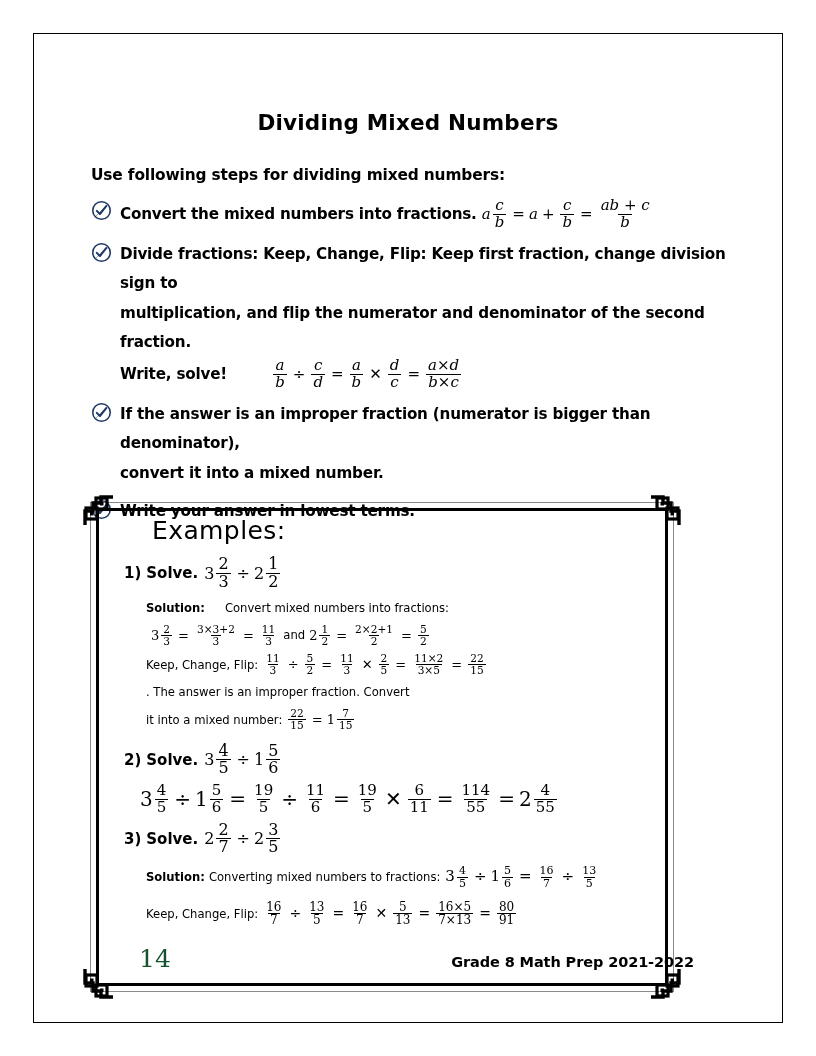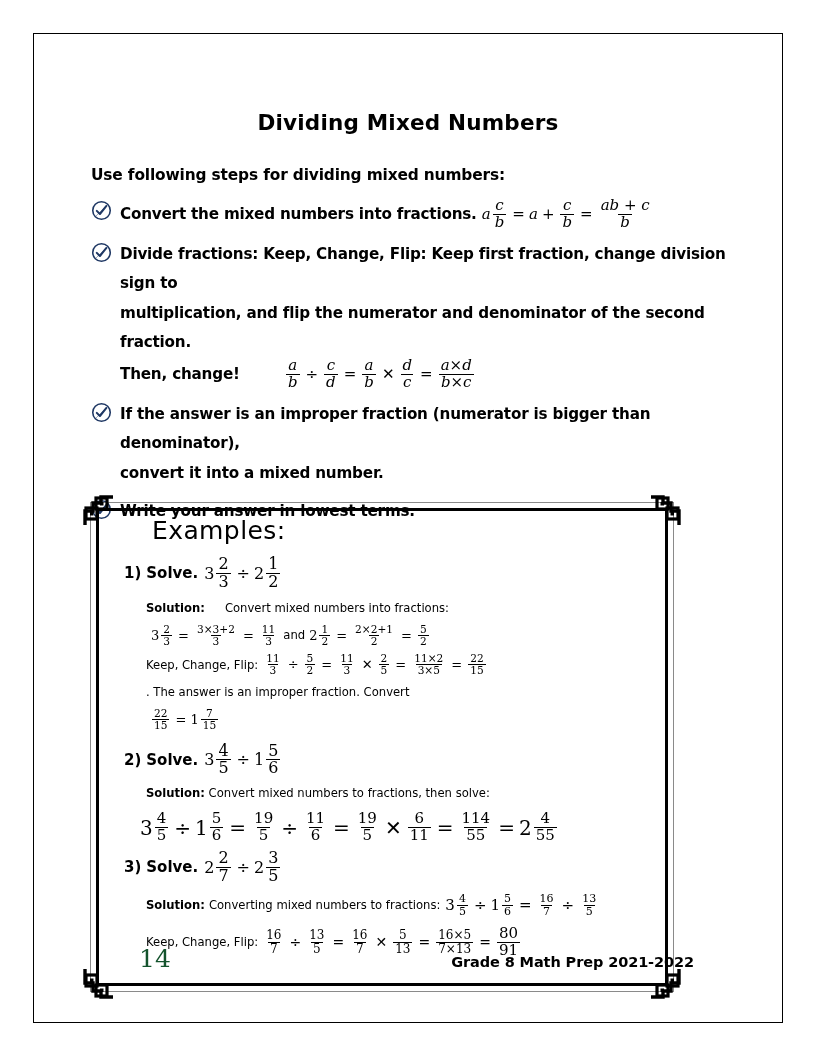--- a/index.html
+++ b/index.html
@@ -230,21 +230,21 @@
       <span class="bullet-icon">
         <svg width="21" height="21" viewBox="0 0 24 24">
           <circle cx="12" cy="12" r="10" fill="none" stroke="#1F3864" stroke-width="1.8"></circle>
           <path d="M6.6 12.4 L10.2 16 L17.6 6.8" fill="none" stroke="#1F3864" stroke-width="2.3" stroke-linecap="round" stroke-linejoin="round"></path>
           <path d="M5 19 L19 5" fill="none" stroke="#1F3864" stroke-width="0.9" opacity="0.55"></path>
         </svg>
       </span>
       <span class="bullet-body">
         <span>Divide fractions: Keep, Change, Flip: Keep first fraction, change division sign to</span><br>
         <span>multiplication, and flip the numerator and denominator of the second fraction.</span><br>
-        <span>Then, change!</span>
+        <span>Write, solve!</span>
         <span style="display:inline-block;width:34px"></span>
         <span class="math">
           <span class="frac">
               <span class="num">a</span>
               <span class="den">b</span>
             </span>
           <span class="op">÷</span>
           <span class="frac">
               <span class="num">c</span>
               <span class="den">d</span>
@@ -427,20 +427,21 @@
             <span class="op">=</span>
             <span class="frac" style="font-size:10.6px">
                 <span class="num">22</span>
                 <span class="den">15</span>
               </span>
           </span>
           <span>. The answer is an improper fraction. Convert</span>
         </div>
 
         <div style="display:flex;align-items:center;flex-wrap:wrap;">
+          <span>it into a mixed number:</span>
           <span class="math up" style="margin-left:4px;font-size:13px">
             <span class="frac" style="font-size:10.6px">
                 <span class="num">22</span>
                 <span class="den">15</span>
               </span>
             <span class="op">=</span>
             <span>1</span>
               <span class="frac" style="font-size:10.6px">
                 <span class="num">7</span>
                 <span class="den">15</span>
@@ -460,24 +461,20 @@
             </span>
           <span class="op">÷</span>
           <span>1</span>
             <span class="frac">
               <span class="num">5</span>
               <span class="den">6</span>
             </span>
         </span>
       </div>
 
-      <div class="sol">
-        <b>Solution:</b>
-        <span>Convert mixed numbers to fractions, then solve:</span>
-      </div>
 
       <div class="big-eq">
         <span class="math up">
           <span>3</span>
             <span class="frac" style="font-size:15px">
               <span class="num">4</span>
               <span class="den">5</span>
             </span>
           <span class="op">÷</span>
           <span>1</span>
@@ -587,21 +584,21 @@
             <span class="frac" style="font-size:12px">
                 <span class="num">5</span>
                 <span class="den">13</span>
               </span>
             <span class="op">=</span>
             <span class="frac" style="font-size:12px">
                 <span class="num">16×5</span>
                 <span class="den">7×13</span>
               </span>
             <span class="op">=</span>
-            <span class="frac" style="font-size:15px">
+            <span class="frac" style="font-size:12px">
                 <span class="num">80</span>
                 <span class="den">91</span>
               </span>
           </span>
         </div>
       </div>
 
     </div>
   </div>
 

